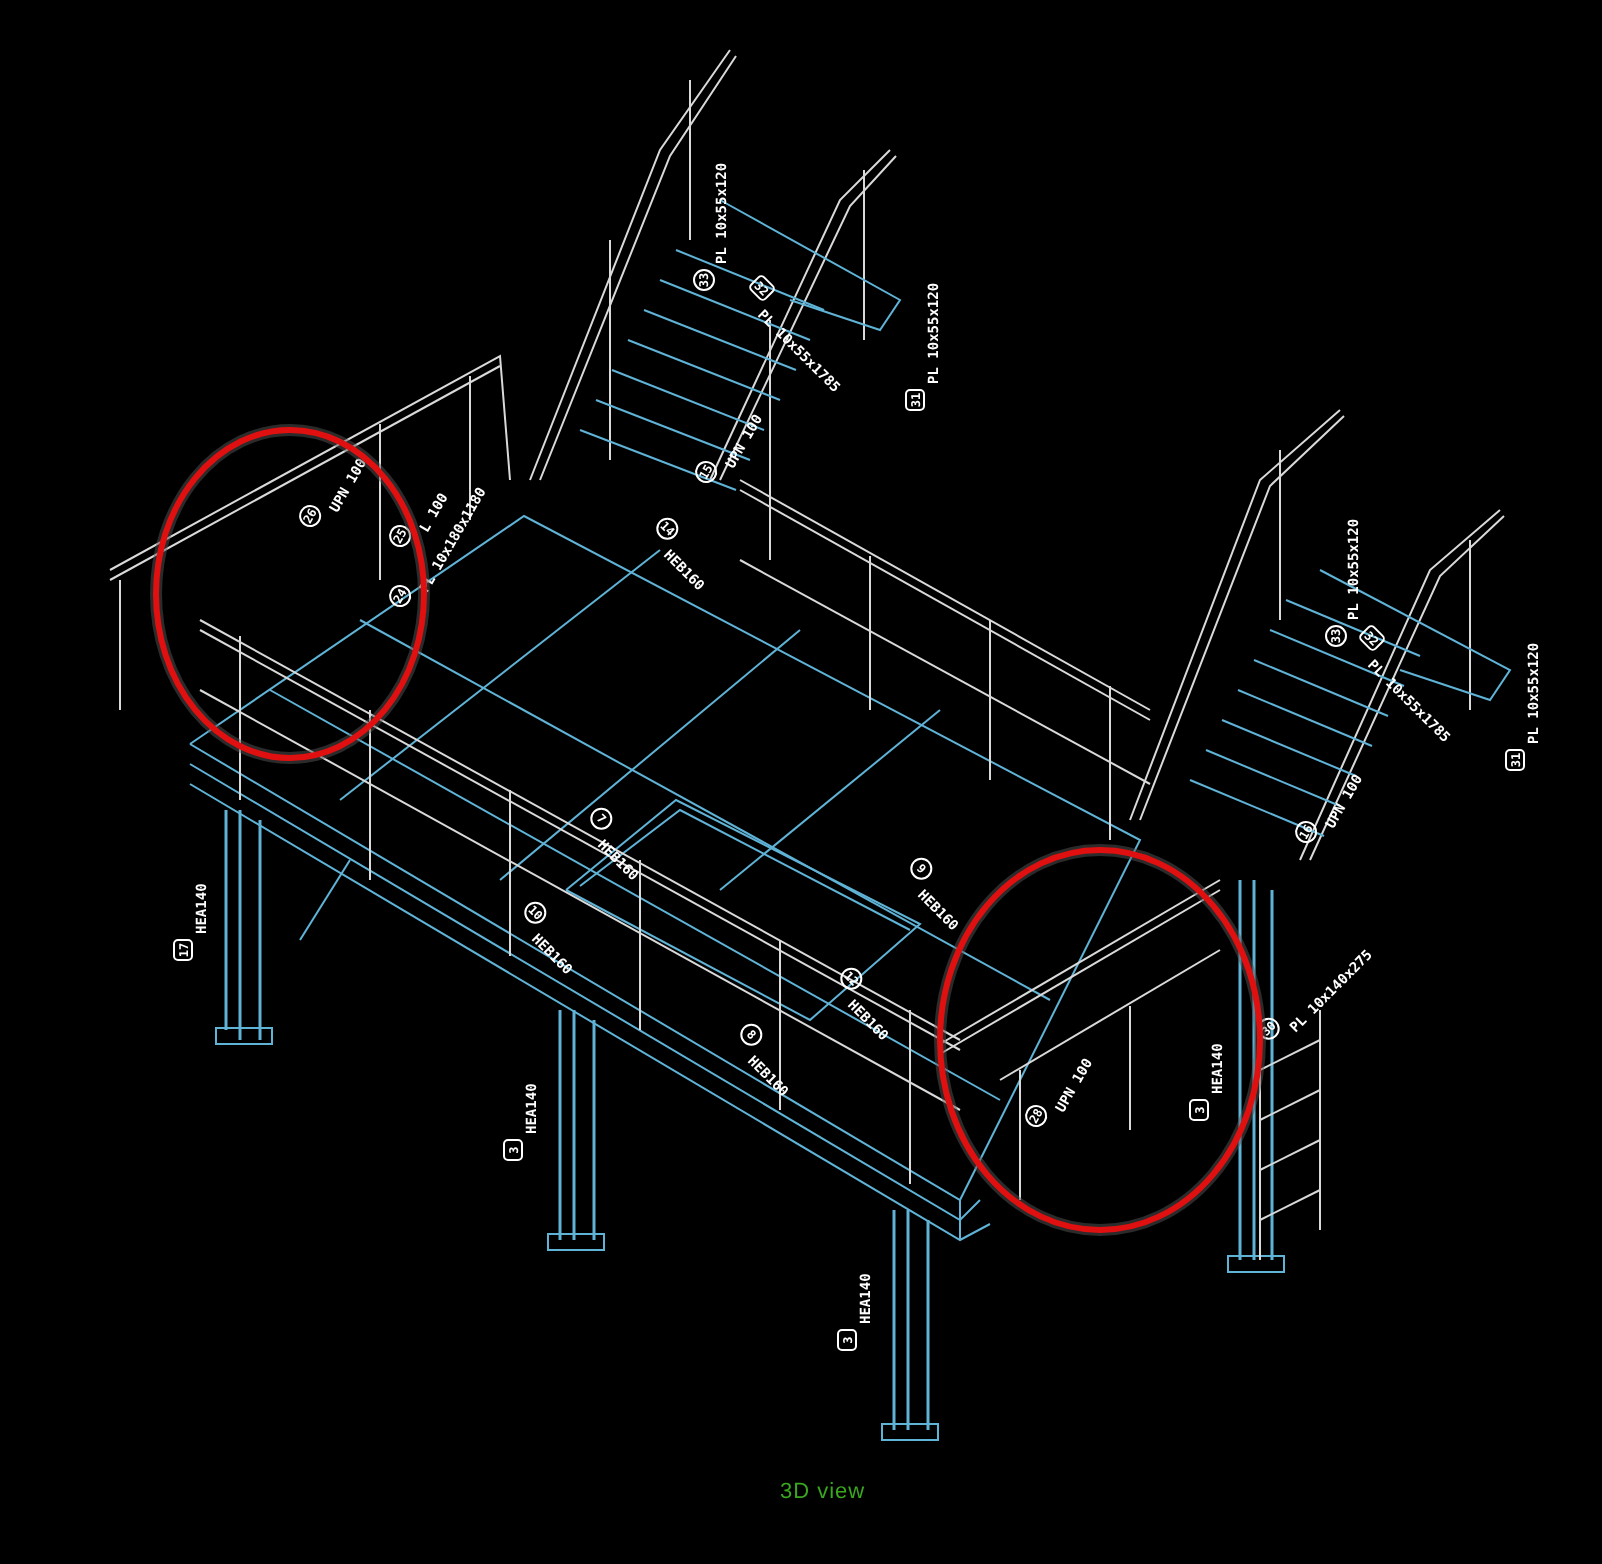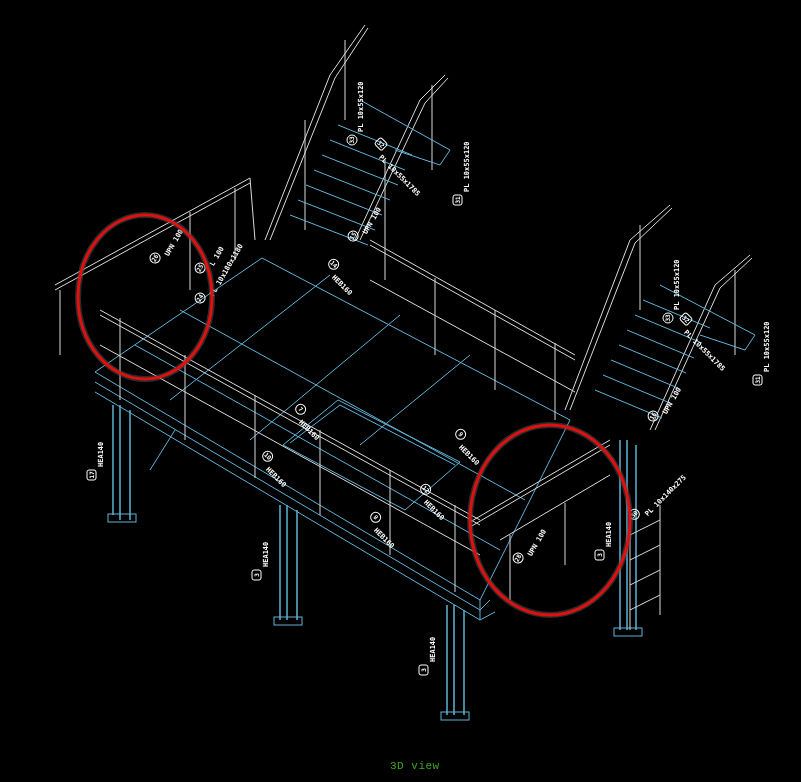--- a/index.html
+++ b/index.html
@@ -6,21 +6,21 @@
   body { width: 801px; height: 782px; overflow: hidden; position: relative; font-family: "DejaVu Sans Mono", monospace; }
   #canvas { position: absolute; left: 0; top: 0; width: 801px; height: 782px; }
   .w { stroke: #d9d9d9; stroke-width: 1; fill: none; }
   .b { stroke: #5fb3d6; stroke-width: 1; fill: none; }
   .b2 { stroke: #5fb3d6; stroke-width: 1.5; fill: none; }
   .lbl { fill: #ffffff; font-family: "DejaVu Sans Mono", monospace; font-size: 7px; font-weight: bold; }
   .tag { fill: none; stroke: #ffffff; stroke-width: 1; }
   .tagtxt { fill: #ffffff; font-family: "DejaVu Sans Mono", monospace; font-size: 6px; font-weight: bold; }
   .hl { fill: none; stroke: #e01010; stroke-width: 3; }
   .hl-glow { fill: none; stroke: #555; stroke-width: 6; opacity: 0.5; }
-  #view-caption { position: absolute; left: 390px; top: 760px; color: #3aa81e; font-family: Liberation Mono, monospace; font-size: 11px; letter-spacing: 0.5px; text-align: right; }
+  #view-caption { position: absolute; left: 390px; top: 740px; color: #3aa81e; font-family: Liberation Sans, sans-serif; font-size: 11px; letter-spacing: 0.5px; text-align: right; }
 </style>
 </head>
 <body>
 
 <svg id="canvas" viewBox="0 0 801 782" xmlns="http://www.w3.org/2000/svg">
 
   <g>
 
     <polyline class="b" points="95,372 262,258 570,420 480,600 95,372"></polyline>
     <polyline class="b" points="95,382 480,610 490,600"></polyline>

